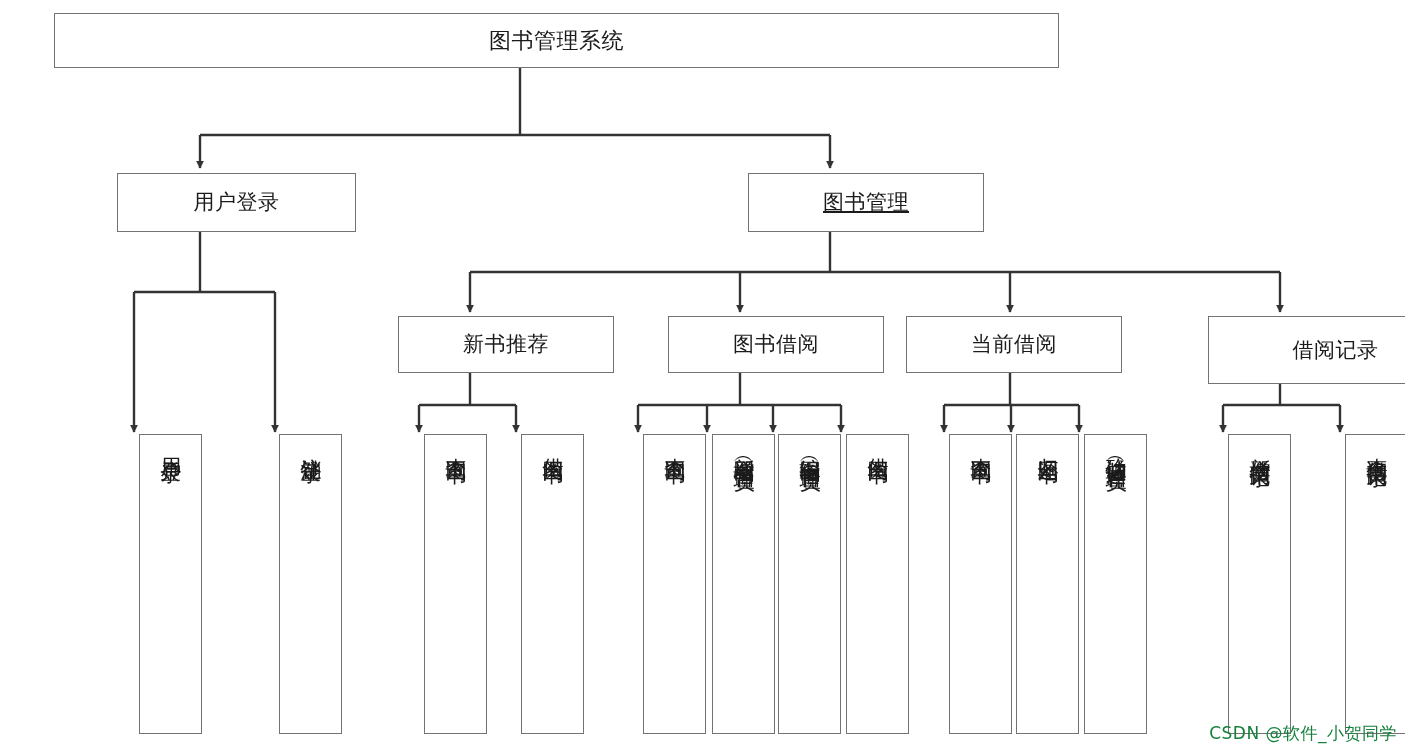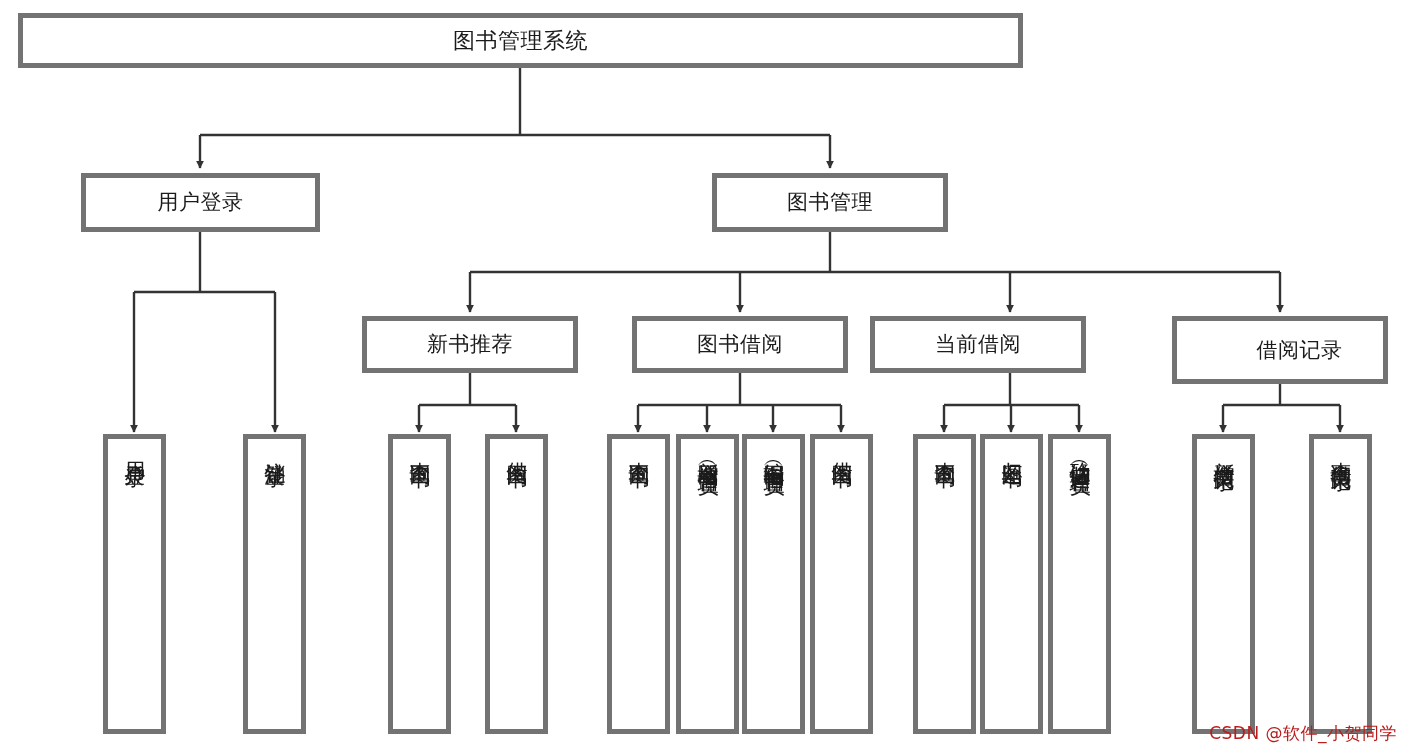--- a/index.html
+++ b/index.html
@@ -23,25 +23,26 @@
     left: 0;
     top: 0;
     width: 1405px;
     height: 747px;
     pointer-events: none;
   }
   .node {
     position: absolute;
     box-sizing: border-box;
     background: #ffffff;
-    border: 5px solid #737373;
+    border: 1px solid #737373;
     display: flex;
     align-items: center;
     justify-content: center;
     color: #1b1b1b;
+    margin-left: 36px;
   }
   .node-label {
     display: block;
     text-align: center;
     line-height: 1.18;
     white-space: nowrap;
   }
   
   .node.horiz .node-label {
     font-size: 21px;
@@ -62,21 +63,21 @@
     font-size: 21px;
     line-height: 1.0;
     letter-spacing: 2px;
     white-space: nowrap;
   }
   #watermark {
     position: absolute;
     right: 8px;
     bottom: 2px;
     font-size: 17px;
-    color: #b91c1c;
+    color: #15803d;
     letter-spacing: 0.5px;
     white-space: nowrap;
     font-family: "DejaVu Sans", "Liberation Sans", sans-serif;
   }
 </style>
 </head>
 <body>
 
 <div id="diagram-root">
 
@@ -130,21 +131,21 @@
     </g>
   </svg>
 
   <div class="node horiz root" style="left:18px; top:13px; width:1005px; height:55px;">
     <span class="node-label">图书管理系统</span>
   </div>
 
   <div class="node horiz" style="left:81px; top:173px; width:239px; height:59px;">
     <span class="node-label">用户登录</span>
   </div>
-  <div class="node horiz" style="left:712px; top:173px; width:236px; height:59px;">
+  <div class="node horiz" style="left:712px; top:173px; width:236px; height:59px;text-decoration:underline;">
     <span class="node-label">图书管理</span>
   </div>
 
   <div class="node horiz" style="left:362px; top:316px; width:216px; height:57px;justify-content:center;">
     <span class="node-label">新书推荐</span>
   </div>
   <div class="node horiz" style="left:632px; top:316px; width:216px; height:57px;">
     <span class="node-label">图书借阅</span>
   </div>
   <div class="node horiz" style="left:870px; top:316px; width:216px; height:57px;">

